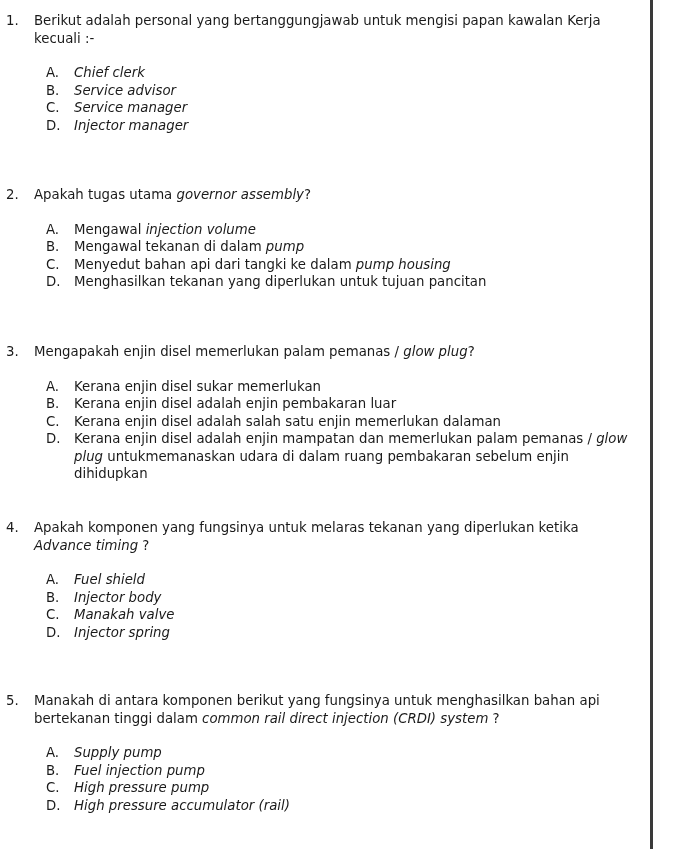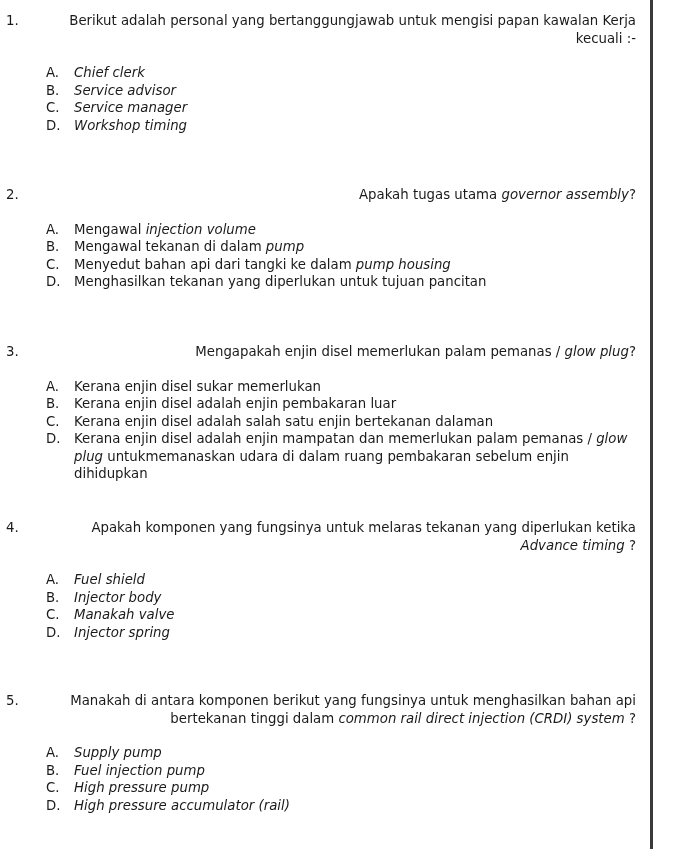--- a/index.html
+++ b/index.html
@@ -8,21 +8,21 @@
       font-family: "DejaVu Sans", sans-serif; color: #1a1a1a;
       font-size: 13.3px; line-height: 17.5px;
     }
     .rule {
       position: absolute; left: 650px; top: 0; width: 3px; height: 849px;
       background: #3a3a3a;
     }
     .q { position: absolute; left: 6px; width: 630px; }
     .q-row { display: flex; }
     .q-num { width: 28px; flex: 0 0 28px; }
-    .q-text { flex: 1; text-align: right; }
+    .q-text { flex: 1; }
     .opts { margin-top: 17px; margin-left: 40px; }
     .opt { display: flex; }
     .opt-letter { width: 28px; flex: 0 0 28px; }
     .opt-text { flex: 1; }
     i { }
     #q1 { top: 12px; }
     #q2 { top: 186px; }
     #q3 { top: 343px; }
     #q4 { top: 519px; }
     #q5 { top: 692px; }
@@ -46,21 +46,21 @@
         <div class="opt">
     <span class="opt-letter">B.</span>
     <span class="opt-text"><i>Service advisor</i></span>
   </div>
         <div class="opt">
     <span class="opt-letter">C.</span>
     <span class="opt-text"><i>Service manager</i></span>
   </div>
         <div class="opt">
     <span class="opt-letter">D.</span>
-    <span class="opt-text"><i>Workshop timing</i></span>
+    <span class="opt-text"><i>Injector manager</i></span>
   </div>
       </div>
   </div>
     <div class="q" id="q2">
     <div class="q-row">
       <span class="q-num">2.</span>
       <span class="q-text"><span>Apakah tugas utama </span><i>governor assembly</i><span>?</span></span>
     </div>
     <div class="opts">
         <div class="opt">
@@ -90,21 +90,21 @@
         <div class="opt">
     <span class="opt-letter">A.</span>
     <span class="opt-text"><span>Kerana enjin disel sukar memerlukan</span></span>
   </div>
         <div class="opt">
     <span class="opt-letter">B.</span>
     <span class="opt-text"><span>Kerana enjin disel adalah enjin pembakaran luar</span></span>
   </div>
         <div class="opt">
     <span class="opt-letter">C.</span>
-    <span class="opt-text"><span>Kerana enjin disel adalah salah satu enjin bertekanan dalaman</span></span>
+    <span class="opt-text"><span>Kerana enjin disel adalah salah satu enjin memerlukan dalaman</span></span>
   </div>
         <div class="opt">
     <span class="opt-letter">D.</span>
     <span class="opt-text"><span>Kerana enjin disel adalah enjin mampatan dan memerlukan palam pemanas / </span><i>glow plug</i><span> untukmemanaskan udara di dalam ruang pembakaran sebelum enjin dihidupkan</span></span>
   </div>
       </div>
   </div>
     <div class="q" id="q4">
     <div class="q-row">
       <span class="q-num">4.</span>

